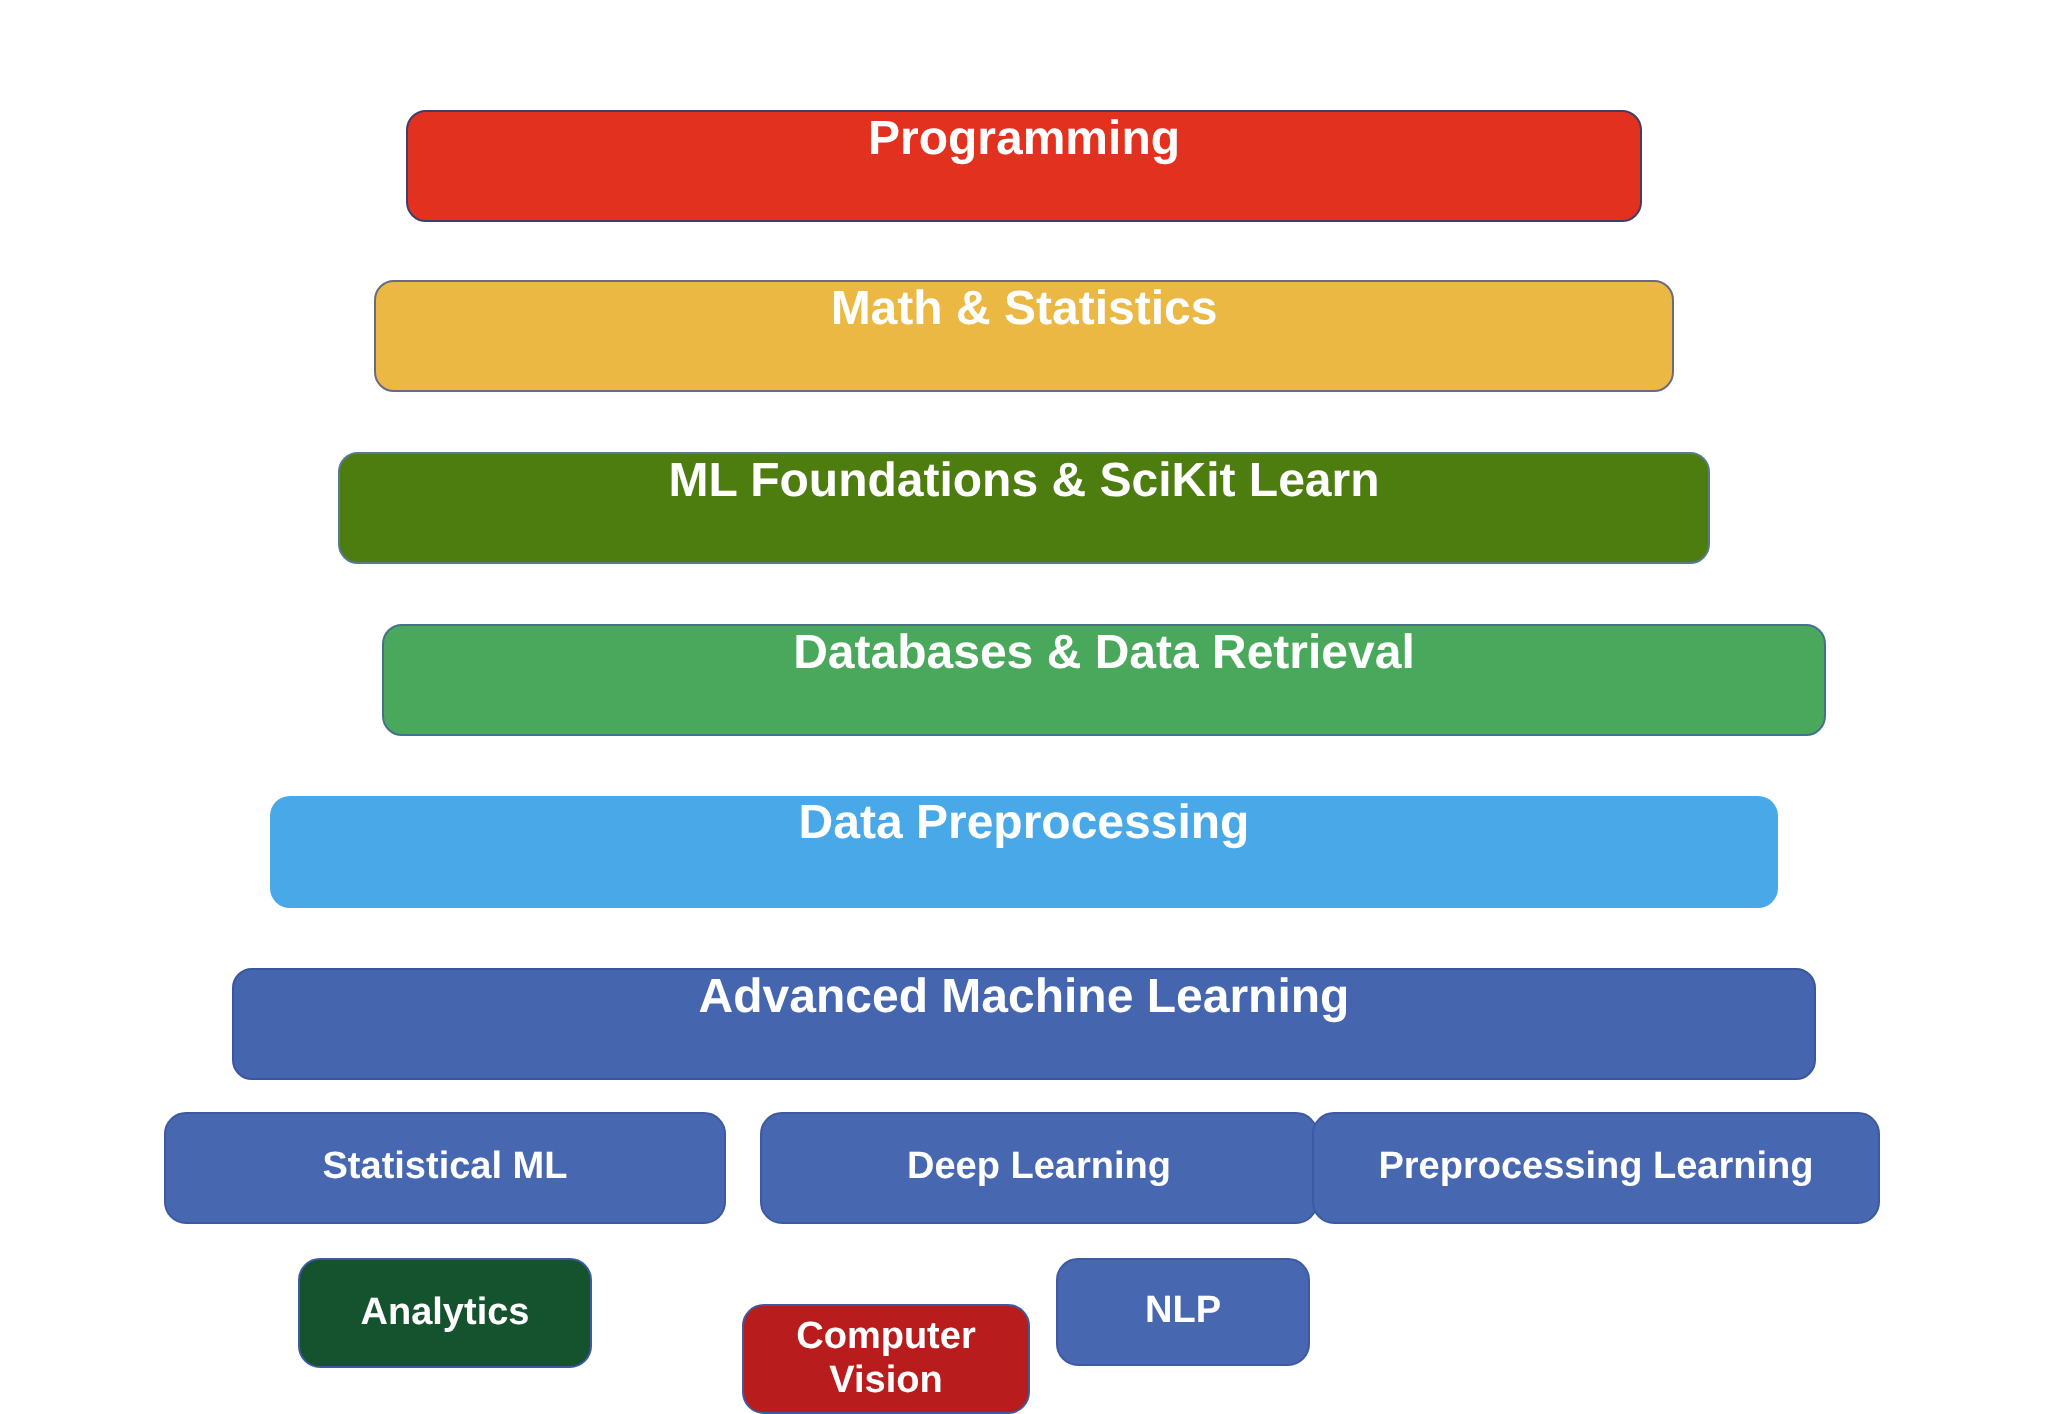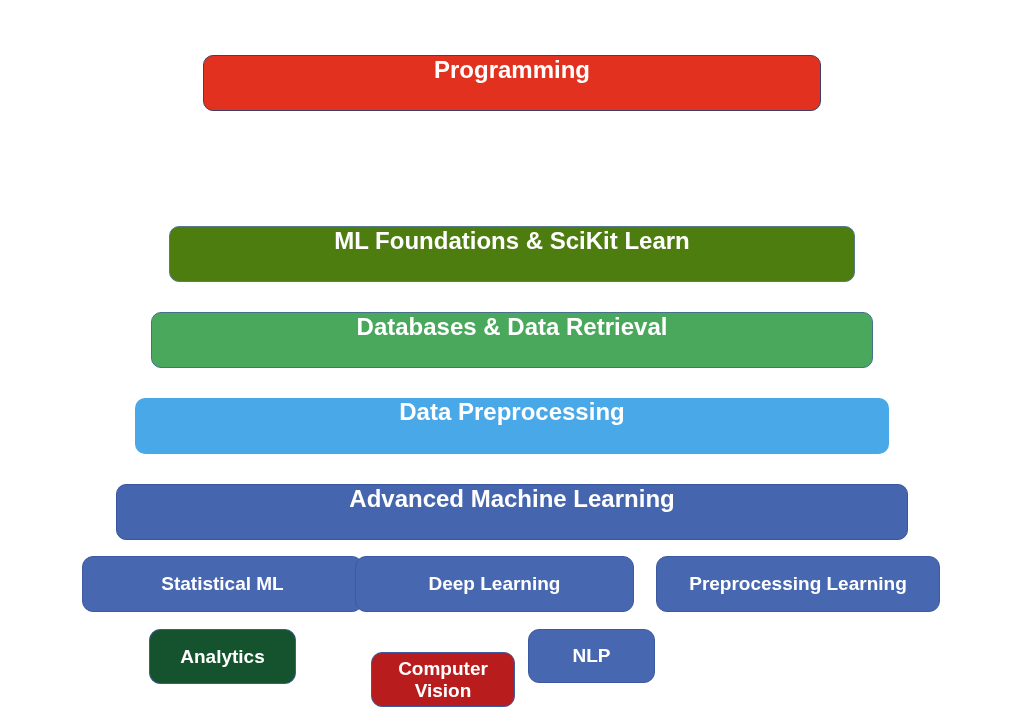--- a/index.html
+++ b/index.html
@@ -23,55 +23,58 @@
       align-items: flex-start;
       justify-content: center;
       font-size: 24px;
       font-weight: 600;
       color: #ffffff;
       white-space: nowrap;
     }
     .l1 { top: 55px;  width: 618px; }
     .l2 { top: 140px; width: 650px; }
     .l3 { top: 226px; width: 686px; }
-    .l4 { top: 312px; width: 722px; }
+    .l4 { top: 312px; width: 722px; margin-left: 40px; }
     .l5 { top: 398px; width: 754px; border: none; }
     .l6 { top: 484px; width: 792px; }
     .box {
       position: absolute;
       height: 56px;
       border-radius: 11px;
       border: 1.6px solid transparent;
       box-sizing: border-box;
       display: flex;
       align-items: center;
       justify-content: center;
       text-align: center;
       font-size: 19px;
       font-weight: 600;
       line-height: 1.15;
       color: #ffffff;
       padding: 0 8px;
     }
     .b1 { left: 82px;  top: 556px; width: 281px; }
-    .b2 { left: 355px; top: 556px; width: 279px; }
+    .b2 { left: 380px; top: 556px; width: 279px; }
     .b3 { left: 656px; top: 556px; width: 284px; }
     .t1 { left: 149px; top: 629px; width: 147px; height: 55px; }
     .t2 { left: 371px; top: 629px; width: 144px; height: 55px; }
     .t3 { left: 528px; top: 629px; width: 127px; height: 54px; }
   </style>
 </head>
 <body>
 
 <div class="canvas" style="background: rgb(255, 255, 255); color: rgb(255, 255, 255);">
 
   <div class="layer l1" style="background-color: rgb(227, 49, 31); border-color: rgb(63, 62, 107);">
     <span>Programming</span>
   </div>
 
+  <div class="layer l2" style="background-color: rgb(235, 184, 67); border-color: rgb(106, 106, 130);">
+    <span>Math &amp; Statistics</span>
+  </div>
 
   <div class="layer l3" style="background-color: #4d7c0f; border-color: rgb(88, 122, 142);">
     <span>ML Foundations &amp; SciKit Learn</span>
   </div>
 
   <div class="layer l4" style="background-color: rgb(74, 168, 92); border-color: rgb(68, 112, 140);">
     <span>Databases &amp; Data Retrieval</span>
   </div>
 
   <div class="layer l5" style="background-color: rgb(73, 168, 232);">

